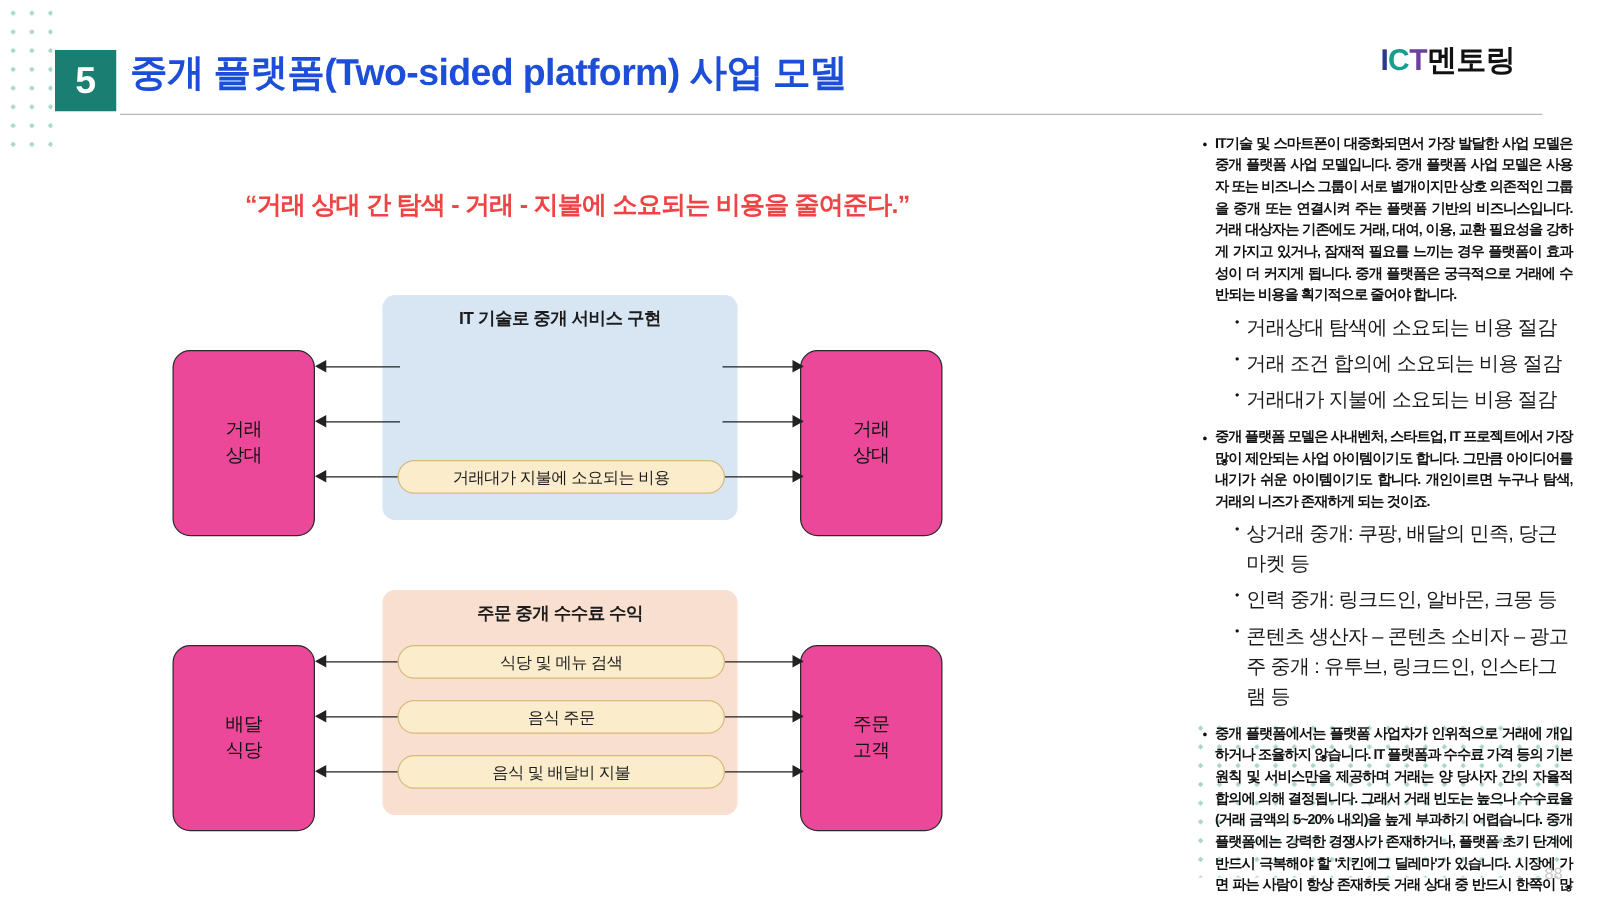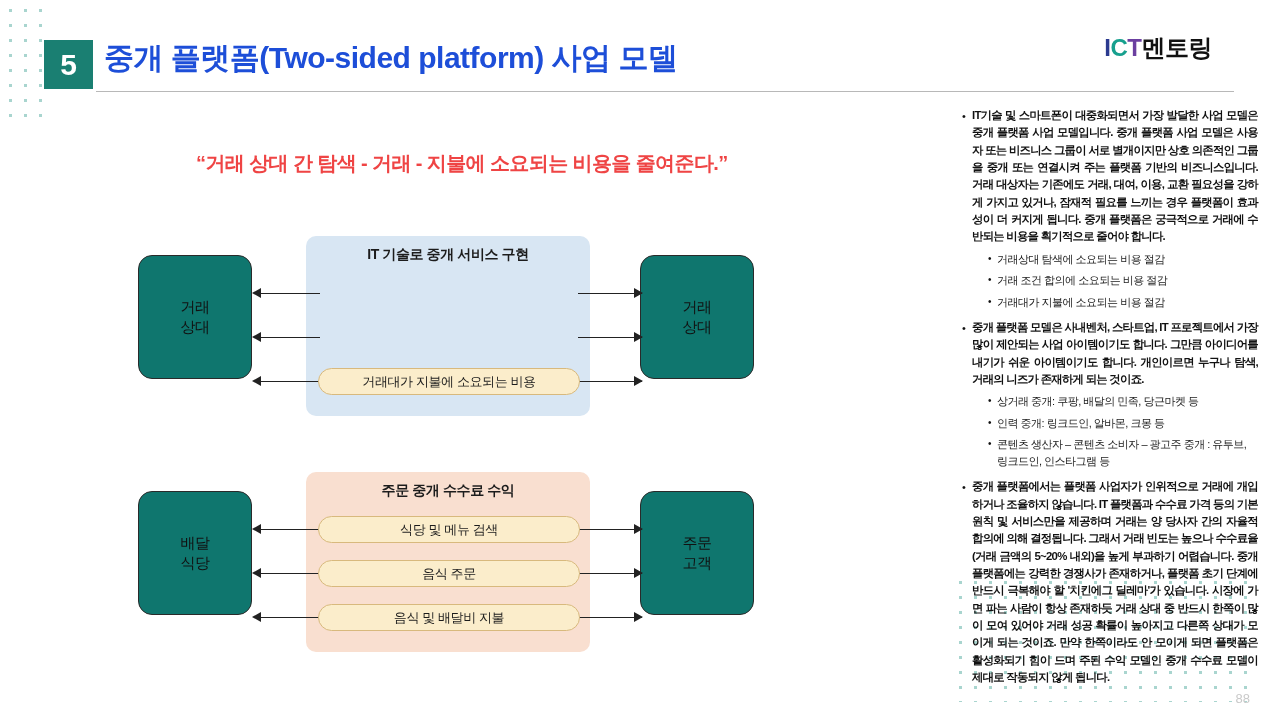--- a/index.html
+++ b/index.html
@@ -75,25 +75,25 @@
   .panel-blue { background: #d8e6f3; }
   .panel-peach { background: #f9dfd0; }
 
   .panel-title {
     position: absolute; left: 0; top: 10px; width: 284px;
     text-align: center; font-size: 14px; color: #1c1c1c;
     letter-spacing: -0.4px; font-weight: bold;
   }
 
   .endpoint-box {
-    position: absolute; top: 19px;
-    width: 114px; height: 124px;
+    position: absolute; top: 44px;
+    width: 114px; height: 149px;
     border: 1.4px solid #2a2a2a;
     border-radius: 14px;
-    background: #0f766e;
+    background: #ec4899;
     display: flex; flex-direction: column;
     align-items: center; justify-content: center;
     font-size: 15px; color: #111111; line-height: 1.35;
     letter-spacing: -0.4px;
   }
   .endpoint-left  { left: 6px; }
   .endpoint-right { left: 508px; }
 
   .pill {
     position: absolute; left: 186px;
@@ -151,21 +151,21 @@
   }
   .bullet-l2 {
     margin-left: 26px; margin-top: 5px;
   }
   .bullet-l2 .bullet-mark {
     width: 9px; flex: 0 0 9px;
     font-size: 10px; color: #111; line-height: 1.5;
   }
   .bullet-l2 .bullet-text {
     flex: 1;
-    font-size: 11px; color: #1a1a1a;
+    font-size: 16px; color: #1a1a1a;
     line-height: 1.5; letter-spacing: -0.5px;
   }
 
   
   #page-number {
     position: absolute; right: 30px; bottom: 14px;
     font-size: 13px; color: #c9c9c9;
   }
 </style>
 </head>

